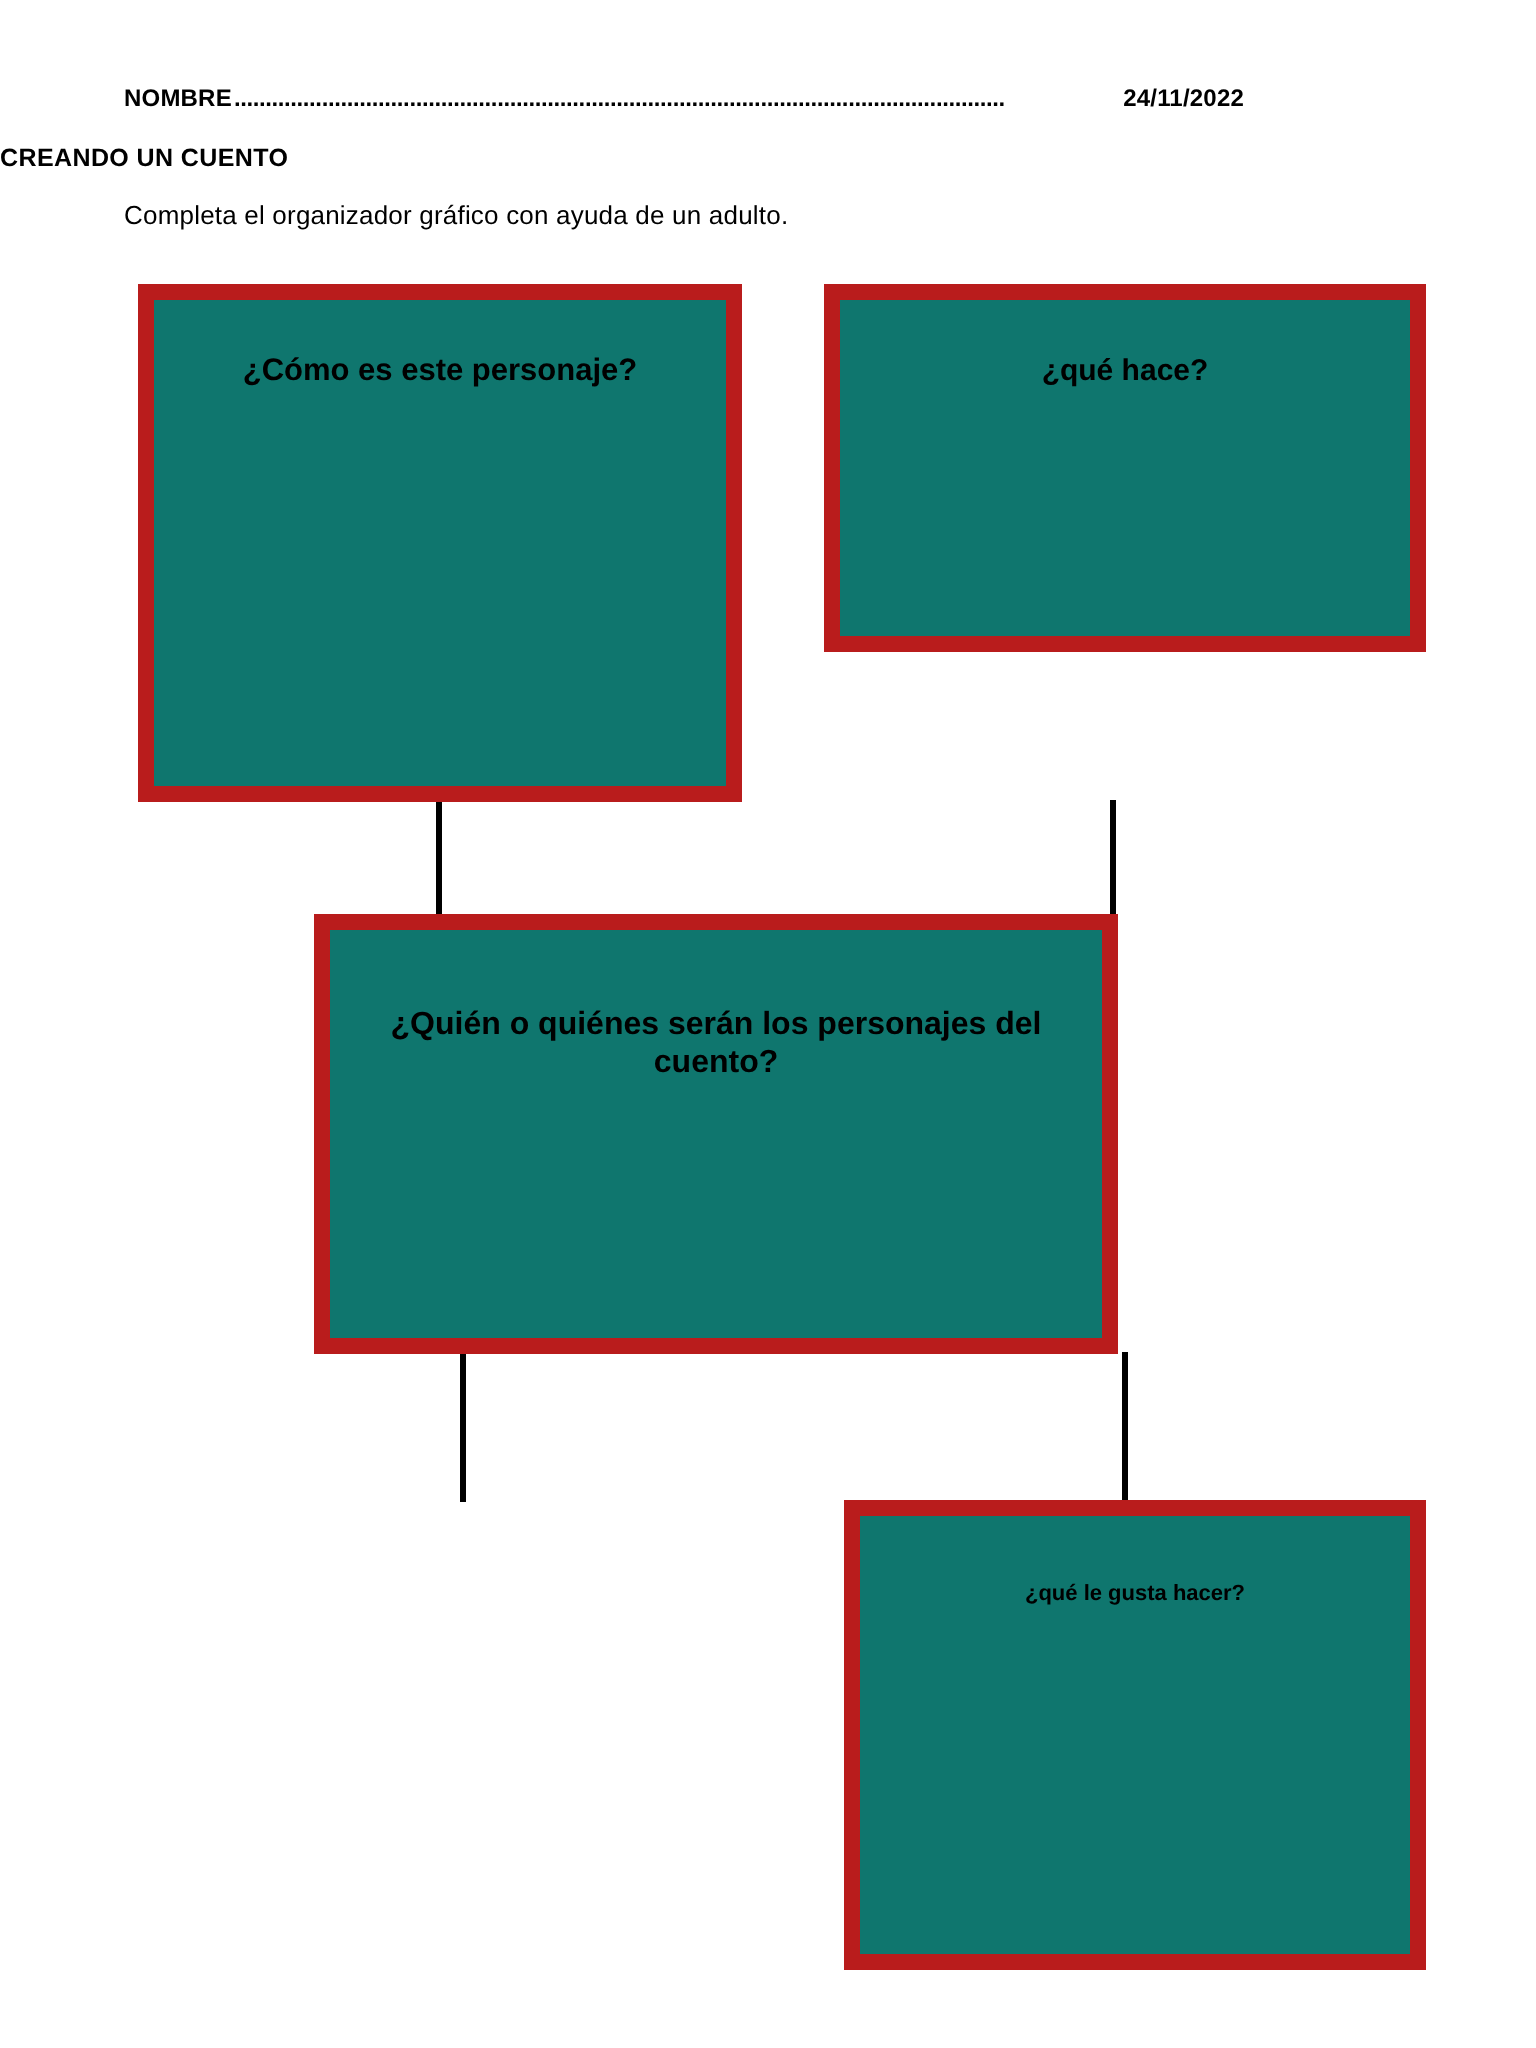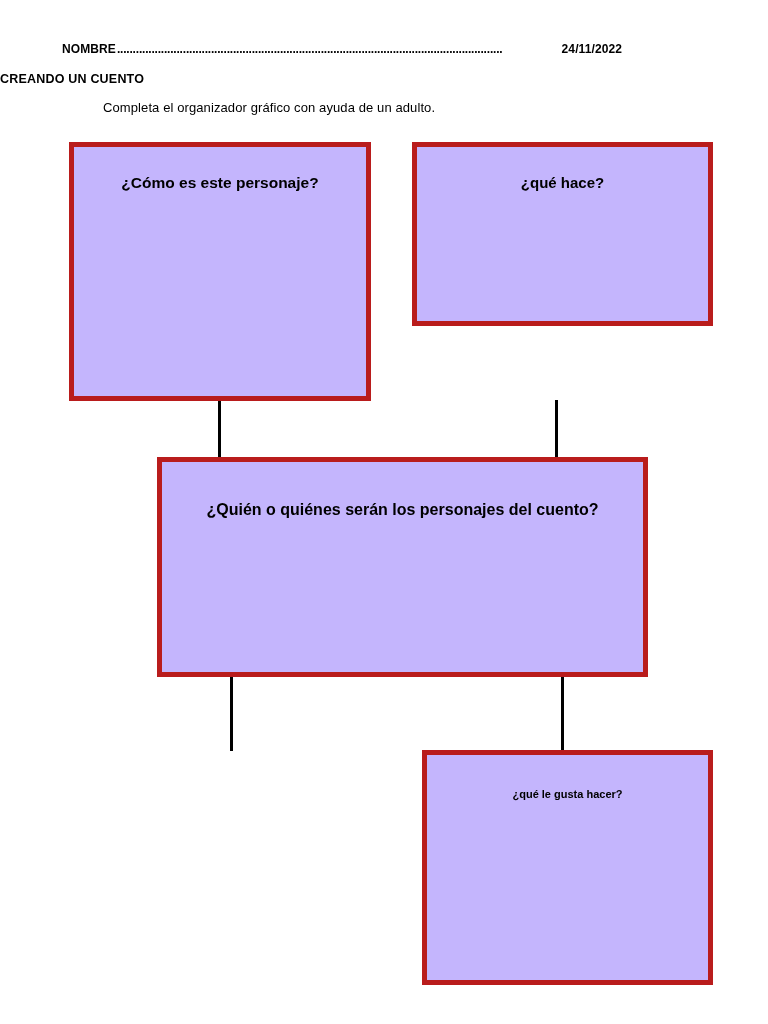--- a/index.html
+++ b/index.html
@@ -64,29 +64,28 @@
   }
 
   .instruction {
     position: absolute;
     left: 62px;
     top: 100px;
     font-size: 13px;
     font-weight: normal;
     letter-spacing: 0.1px;
     white-space: nowrap;
-    margin-left: 41px;
   }
 
   
   .obox {
     position: absolute;
     box-sizing: border-box;
-    border: 5px solid #b91c1c;
-    background: #c4b5fd;
+    border: 8px solid #b91c1c;
+    background: #0f766e;
   }
   .obox .obox-label {
     position: absolute;
     left: 8px;
     right: 8px;
     text-align: center;
     font-weight: bold;
     color: #000000;
     line-height: 1.2;
   }
@@ -112,21 +111,21 @@
   }
   #box-hace .obox-label {
     top: 27px;
     font-size: 15px;
   }
 
   
   #box-quien {
     left: 157px;
     top: 457px;
-    width: 491px;
+    width: 402px;
     height: 220px;
   }
   #box-quien .obox-label {
     top: 38px;
     font-size: 16px;
   }
 
   
   #box-donde {
     left: 70px;

